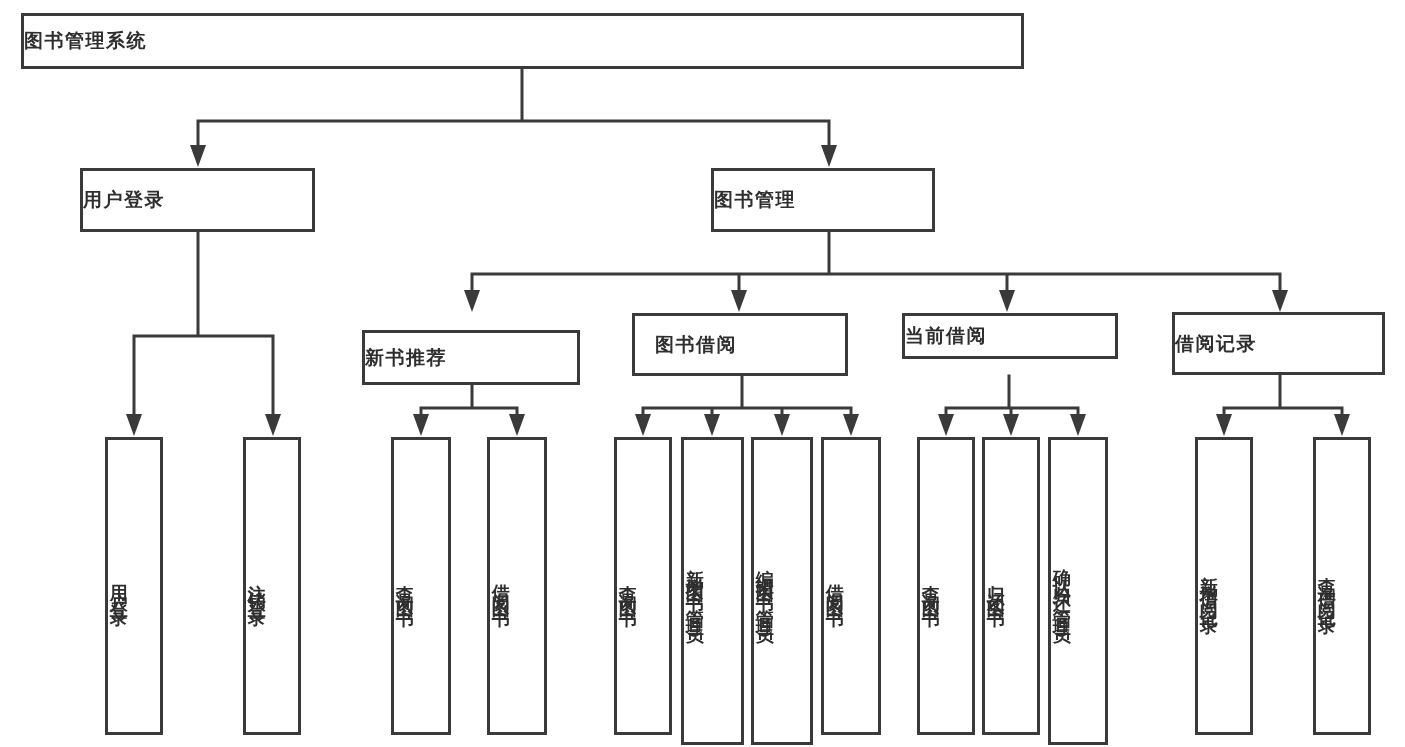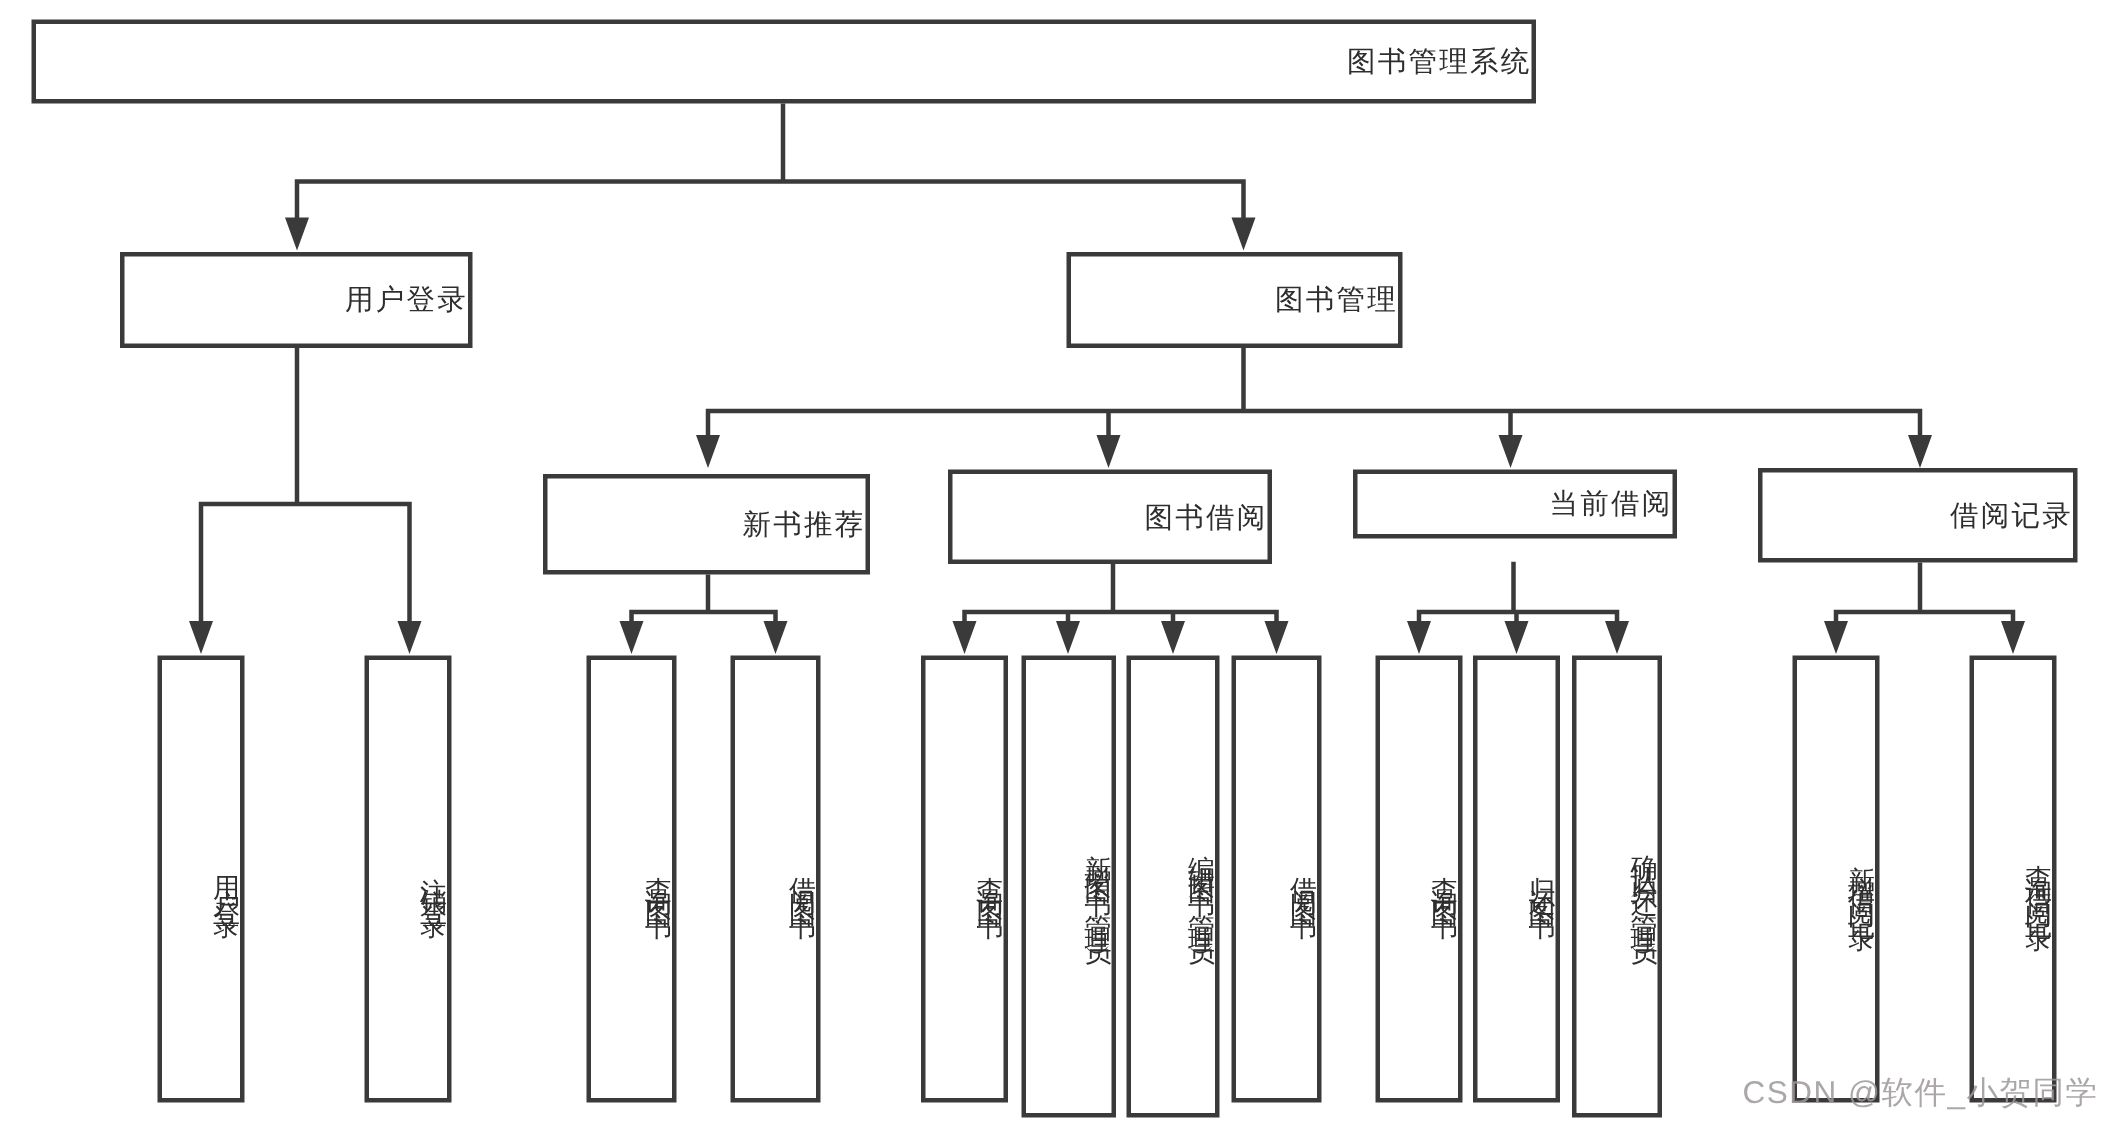--- a/index.html
+++ b/index.html
@@ -12,22 +12,23 @@
     background:var(--page-background);
     font-family:"Liberation Sans","DejaVu Sans",sans-serif;
     color:var(--text);
   }
   .stage{position:relative;width:1405px;height:747px;background:var(--box-background);}
   .connector-svg{position:absolute;left:0;top:0;width:1405px;height:747px;}
   .node{
     position:absolute;box-sizing:border-box;
     border:3px solid var(--box-border);
     background:var(--box-background);
-    display:flex;align-items:center;justify-content:flex-end;
+    display:flex;align-items:center;justify-content:flex-start;
     z-index:2;
+    font-weight:bold;
   }
   .hbox{font-size:19px;letter-spacing:1.5px;}
   .vbox span{
     writing-mode:vertical-rl;text-orientation:mixed;
     font-size:18px;letter-spacing:0.45em;line-height:1.1;
     white-space:nowrap;
   }
   .hbox span{white-space:nowrap;}
   .watermark{
     position:absolute;top:714px;right:6px;z-index:3;
@@ -69,21 +70,21 @@
     <span>图书管理系统</span>
   </div>
 
   <div class="node hbox" style="left:80px;top:168px;width:235px;height:64px;">
     <span>用户登录</span>
   </div>
   <div class="node hbox" style="left:711px;top:168px;width:224px;height:64px;">
     <span>图书管理</span>
   </div>
 
-  <div class="node hbox" style="left:362px;top:316px;width:218px;height:67px;">
+  <div class="node hbox" style="left:362px;top:330px;width:218px;height:55px;">
     <span>新书推荐</span>
   </div>
   <div class="node hbox" style="left:632px;top:313px;width:216px;height:63px;padding-left:20px;">
     <span>图书借阅</span>
   </div>
   <div class="node hbox" style="left:902px;top:313px;width:216px;height:46px;">
     <span>当前借阅</span>
   </div>
   <div class="node hbox" style="left:1172px;top:312px;width:213px;height:63px;">
     <span>借阅记录</span>
@@ -126,15 +127,14 @@
     <span>确认归还（管理员）</span>
   </div>
 
   <div class="node vbox" style="left:1195px;top:437px;width:58px;height:298px;">
     <span>新增借阅记录</span>
   </div>
   <div class="node vbox" style="left:1313px;top:437px;width:58px;height:298px;">
     <span>查询借阅记录</span>
   </div>
 
-  <div class="watermark">CSDN @软件_小贺同学</div>
 
 </div>
 
 </body></html>

